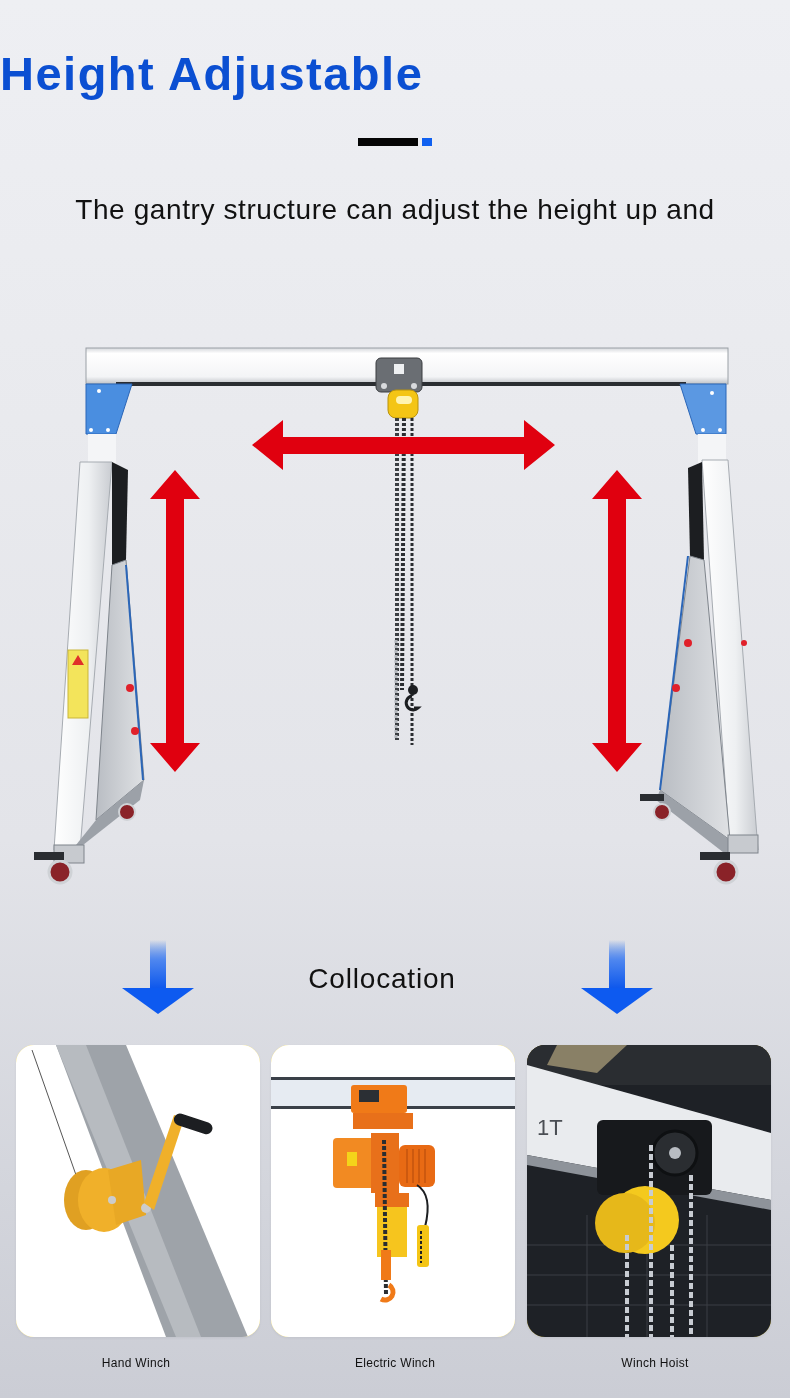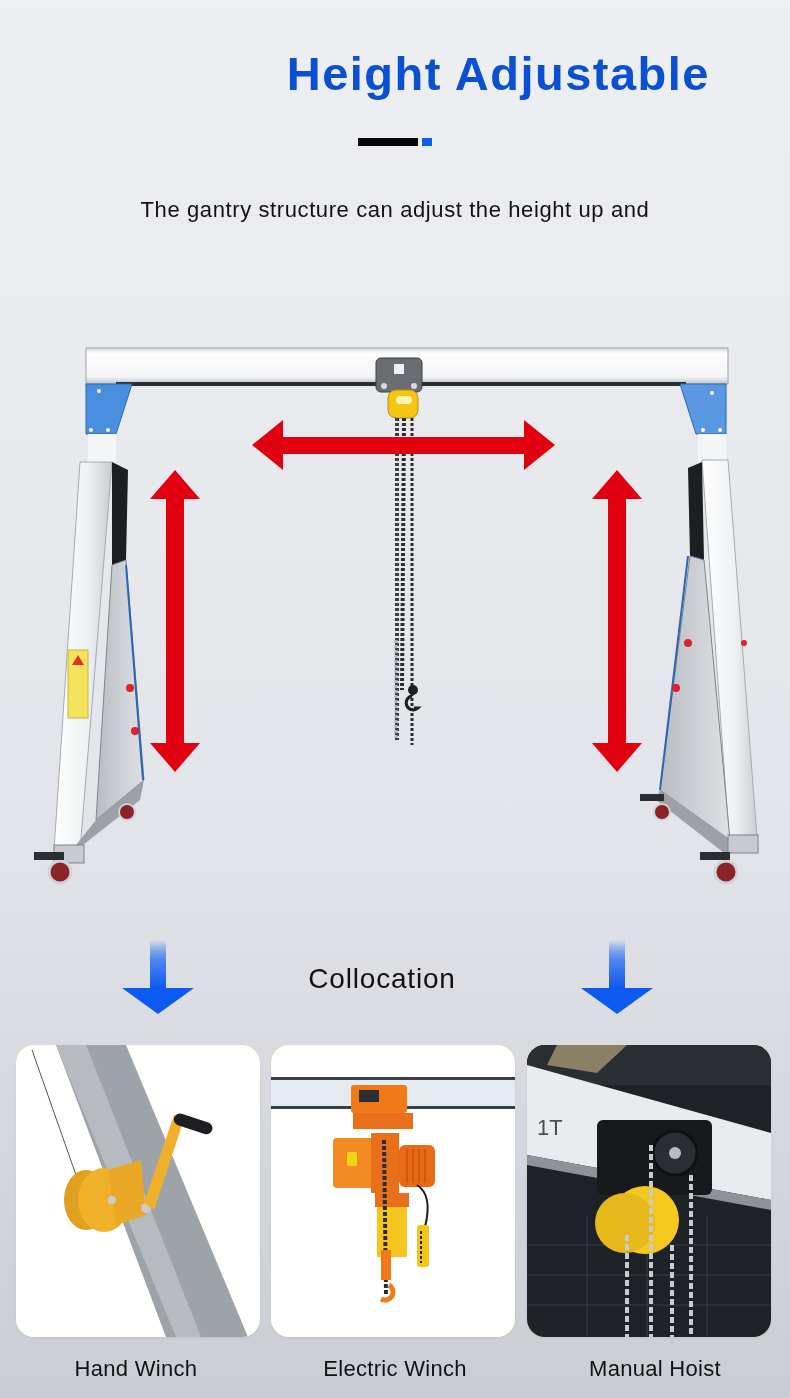--- a/index.html
+++ b/index.html
@@ -3,46 +3,46 @@
   <meta charset="utf-8">
   <style>
     * { margin: 0; padding: 0; box-sizing: border-box; }
     html, body { width: 790px; height: 1398px; overflow: hidden; }
     body {
       position: relative;
       background: linear-gradient(180deg, #eeeff3 0%, #e9eaee 30%, #e3e4e9 60%, #d3d5dc 85%, #cbcdd5 100%);
       font-family: "Liberation Sans", "DejaVu Sans", sans-serif;
     }
     .title {
-      position: absolute; top: 46px; left: 14px; width: 696px;
-      text-align: right; font-size: 47px; font-weight: bold;
+      position: absolute; top: 46px; left: 0; width: 696px;
+      text-align: left; font-size: 47px; font-weight: bold;
       color: #0b4fd2; letter-spacing: 1.5px;
     }
     .title-bar { position: absolute; top: 138px; left: 358px; width: 60px; height: 8px; background: #050505; }
     .title-dot { position: absolute; top: 138px; left: 422px; width: 10px; height: 8px; background: #1060f0; }
     .subtitle {
       position: absolute; top: 195px; left: 0; width: 790px;
-      text-align: center; font-size: 22px; line-height: 30px;
+      text-align: center; font-size: 28px; line-height: 30px;
       color: #111; letter-spacing: 0.6px;
     }
     .hero { position: absolute; left: 0; top: 330px; width: 790px; height: 580px; }
     .collocation {
       position: absolute; top: 963px; left: 0; width: 764px; text-align: center;
       font-size: 28px; color: #111; letter-spacing: 0.8px;
     }
     .down-arrow { position: absolute; top: 940px; width: 72px; height: 76px; }
     .card {
       position: absolute; top: 1045px; width: 244px; height: 292px;
       background: #fde047; border-radius: 18px; overflow: hidden;
       box-shadow: 0 1px 3px rgba(0,0,0,0.06);
     }
     .card svg { width: 100%; height: 100%; display: block; }
     .card-label {
       position: absolute; top: 1356px; width: 244px; text-align: center;
-      font-size: 22px; color: #111; letter-spacing: 0.3px;
+      font-size: 12px; color: #111; letter-spacing: 0.3px;
     }
   </style>
 </head>
 <body>
 
 <h1 class="title">Height Adjustable</h1>
 <div class="title-bar"></div>
 <div class="title-dot"></div>
 
 <div class="subtitle">
@@ -217,13 +217,13 @@
     <polygon points="0,110 244,155 244,165 0,120" fill="#8e939a"></polygon>
     <text x="10" y="90" font-family="Liberation Sans, sans-serif" font-size="22" fill="#4a4e54">1T</text>
     <rect x="70" y="75" width="115" height="75" rx="6" fill="#17191c"></rect>
     <circle cx="148" cy="108" r="22" fill="#2a2d31" stroke="#0e1012" stroke-width="3"></circle>
     <circle cx="148" cy="108" r="6" fill="#b8bcc2"></circle>
     <circle cx="118" cy="175" r="34" fill="#f4c91e"></circle>
     <circle cx="98" cy="178" r="30" fill="#e6b81a"></circle>
     <path d="M124 100 V292 M164 130 V292 M100 190 V292 M145 200 V292" stroke="#c8ccd2" stroke-width="4" stroke-dasharray="6,3"></path>
   </svg>
 </div>
-<div class="card-label" style="left:533px">Manual Hoist</div>
+<div class="card-label" style="left:533px">Winch Hoist</div>
 
 </body></html>

